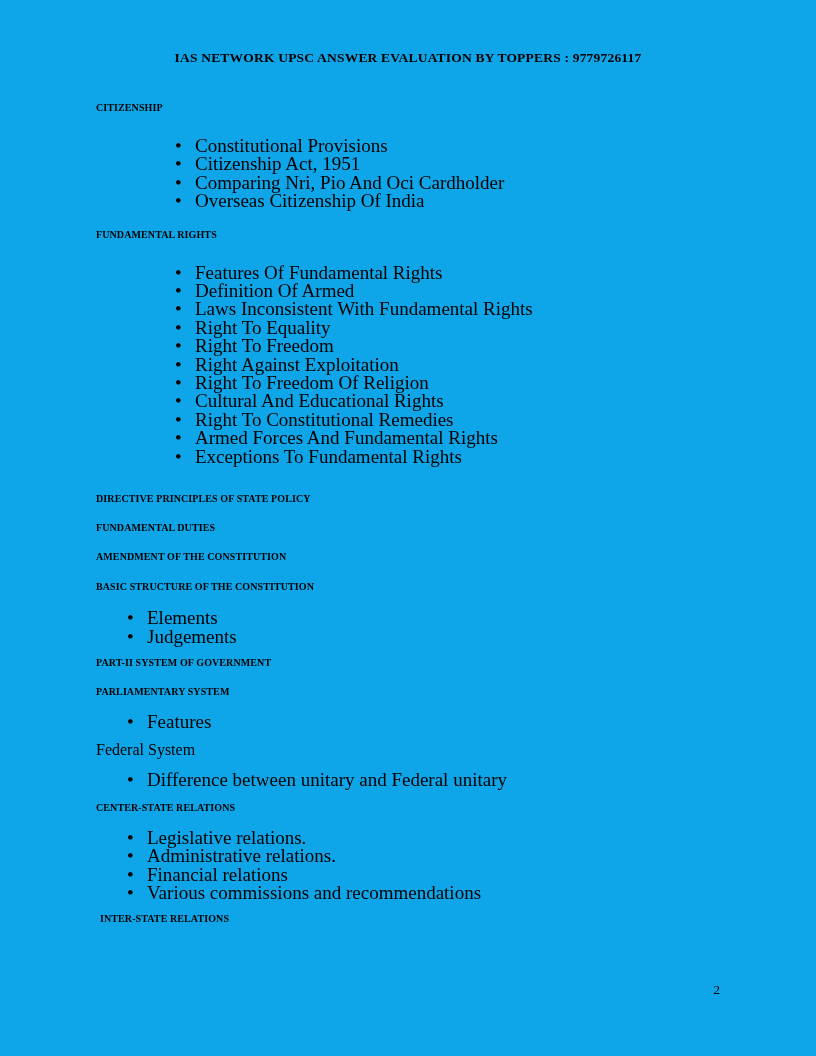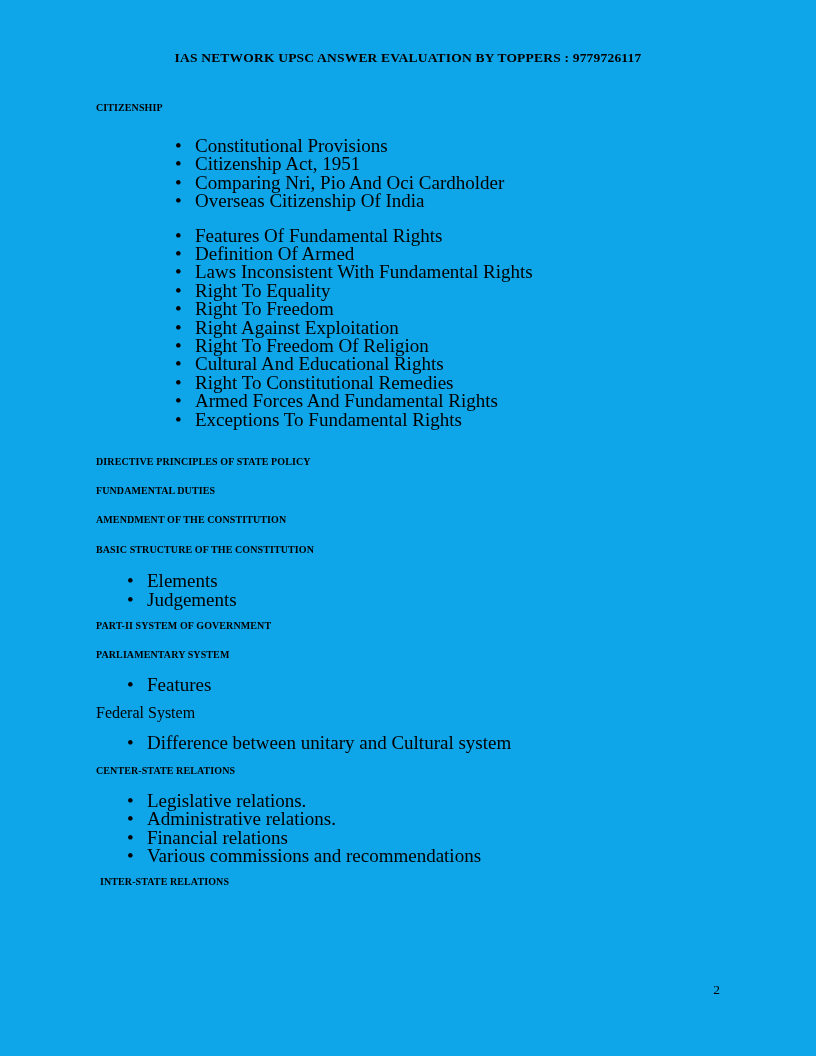--- a/index.html
+++ b/index.html
@@ -79,20 +79,21 @@
     <div class="doc-header mb34">IAS NETWORK UPSC ANSWER EVALUATION BY TOPPERS : 9779726117</div>
 
     <div class="hd mb21">CITIZENSHIP</div>
     <ul class="blist deep mb16">
       <li>Constitutional Provisions</li>
       <li>Citizenship Act, 1951</li>
       <li>Comparing Nri, Pio And Oci Cardholder</li>
       <li>Overseas Citizenship Of India</li>
     </ul>
 
+    <div class="hd mb21">FUNDAMENTAL RIGHTS</div>
     <ul class="blist deep mb27">
       <li>Features Of Fundamental Rights</li>
       <li>Definition Of Armed</li>
       <li>Laws Inconsistent With Fundamental Rights</li>
       <li>Right To Equality</li>
       <li>Right To Freedom</li>
       <li>Right Against Exploitation</li>
       <li>Right To Freedom Of Religion</li>
       <li>Cultural And Educational Rights</li>
       <li>Right To Constitutional Remedies</li>
@@ -114,21 +115,21 @@
 
     <div class="hd mb13">PART-II SYSTEM OF GOVERNMENT</div>
 
     <div class="hd mb13">PARLIAMENTARY SYSTEM</div>
     <ul class="blist shallow mb11">
       <li>Features</li>
     </ul>
 
     <div class="plain mb13">Federal System</div>
     <ul class="blist shallow mb10">
-      <li>Difference between unitary and Cultural system</li>
+      <li>Difference between unitary and Federal unitary</li>
     </ul>
 
     <div class="hd mb13">CENTER-STATE RELATIONS</div>
     <ul class="blist shallow mb9">
       <li>Legislative relations.</li>
       <li>Administrative relations.</li>
       <li>Financial relations</li>
       <li>Various commissions and recommendations</li>
     </ul>
 

